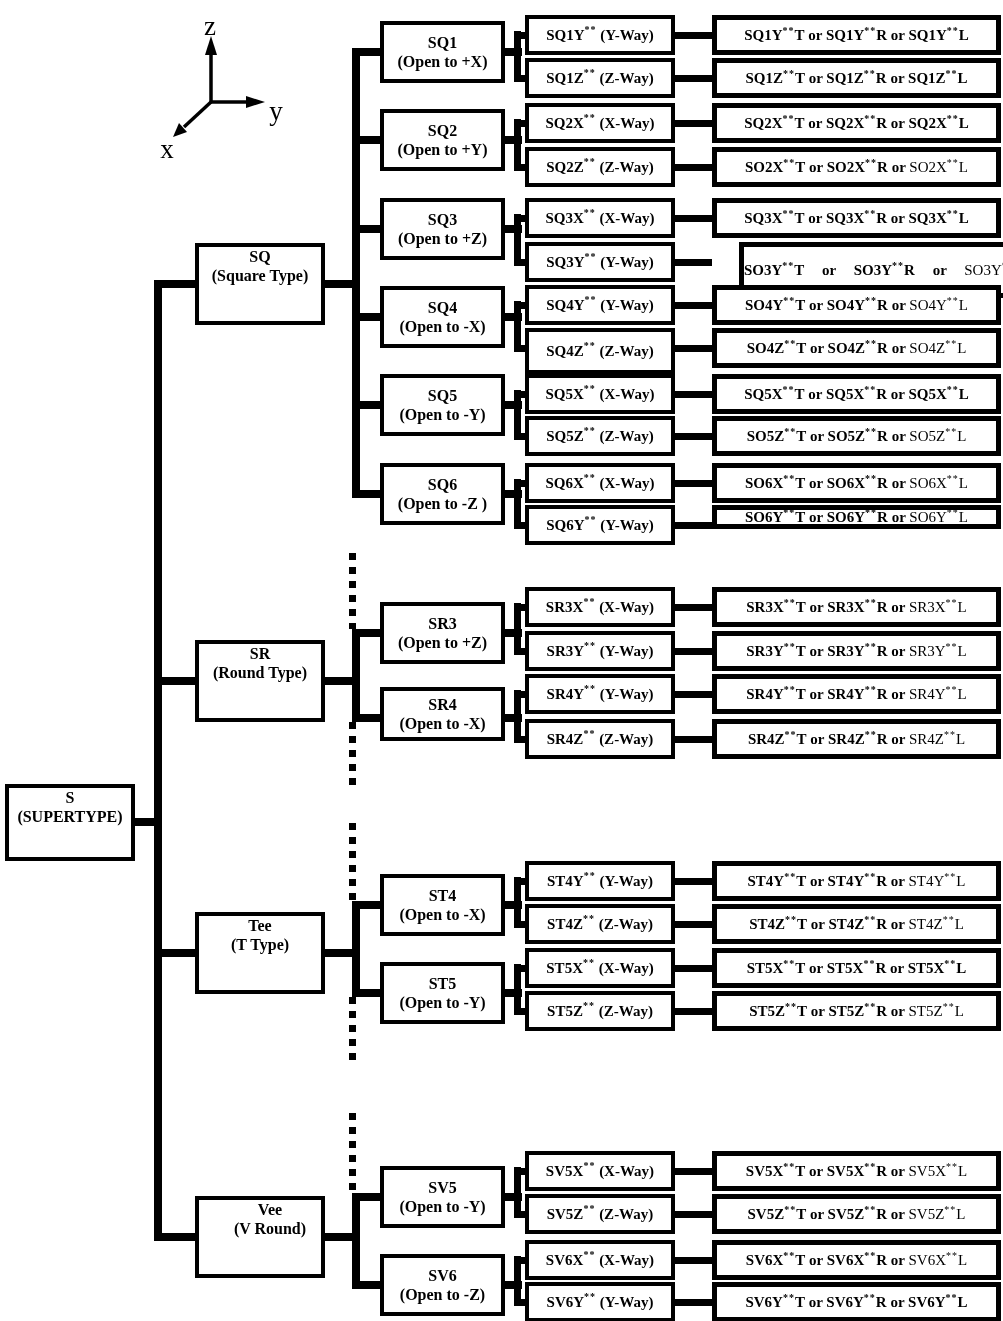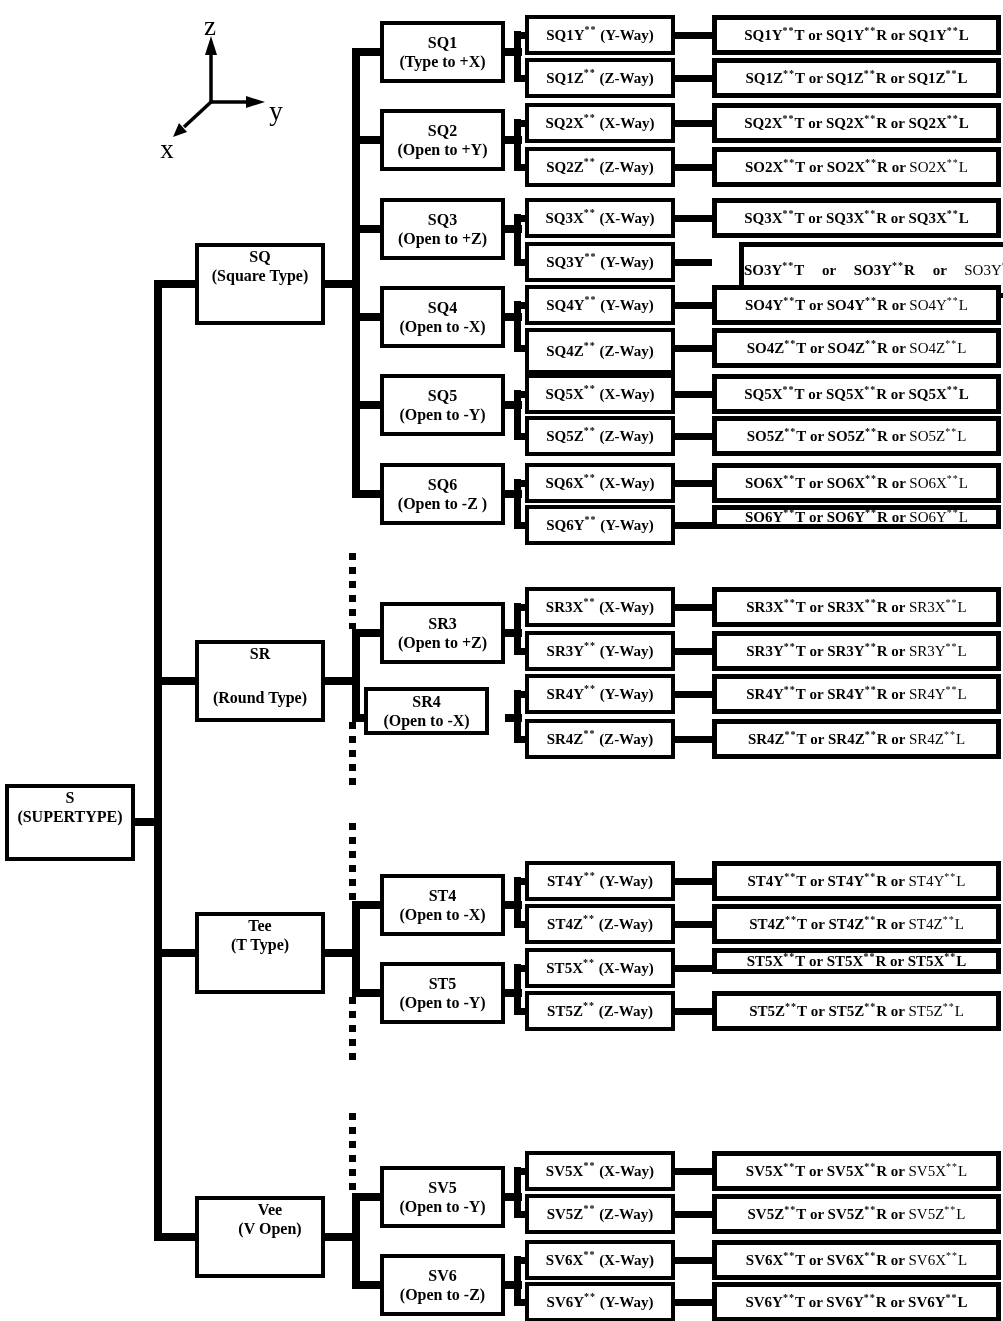--- a/index.html
+++ b/index.html
@@ -56,21 +56,21 @@
       <div class="hv" style="left: 154px; top: 280px; width: 41px; height: 8px;"></div>
       <div class="box low" style="left: 195px; top: 243px; width: 130px; height: 82px;">
         <span class="l1">SQ</span>
         <span class="l2">(Square Type)</span>
       </div>
       <div class="hv" style="left: 325px; top: 280px; width: 35px; height: 8px;"></div>
       <div class="hv" style="left: 352px; top: 48px; width: 8px; height: 450px;"></div>
       <div class="hv" style="left: 352px; top: 48px; width: 28px; height: 8px;"></div>
       <div class="box node3" style="left: 380px; top: 21px; width: 125px; height: 62px;">
         <span class="l1">SQ1</span>
-        <span class="l2">(Type to +X)</span>
+        <span class="l2">(Open to +X)</span>
       </div>
       <div class="hv" style="left: 505px; top: 48px; width: 17px; height: 8px;"></div>
       <div class="hv" style="left: 514px; top: 31px; width: 7px; height: 51px;"></div>
       <div class="hv" style="left: 514px; top: 32px; width: 11px; height: 7px;"></div>
       <div class="box way" style="left: 525px; top: 15px; width: 150px; height: 40px;">
         <span>SQ1Y</span>
         <span class="sup">**</span>
         <span class="sp"> </span>
         <span>(Y-Way)</span>
       </div>
@@ -276,21 +276,21 @@
       </div>
       <div class="hv" style="left: 675px; top: 522px; width: 37px; height: 7px;"></div>
       <div class="box leaf" style="left: 712px; top: 505px; width: 289px; height: 24px;">
         <span><span>SO6Y</span><span class="sup">**</span><span>T</span></span>
         <span class="sp"> or </span>
         <span><span>SO6Y</span><span class="sup">**</span><span>R</span></span>
         <span class="sp"> or </span>
         <span class="reg"><span>SO6Y</span><span class="sup">**</span><span>L</span></span>
       </div>
       <div class="hv" style="left: 154px; top: 677px; width: 41px; height: 8px;"></div>
-      <div class="box low" style="left: 195px; top: 640px; width: 130px; height: 82px; gap: 25px;">
+      <div class="box low" style="left: 195px; top: 640px; width: 130px; height: 82px;">
         <span class="l1">SR</span>
         <span class="l2">(Round Type)</span>
       </div>
       <div class="hv" style="left: 325px; top: 677px; width: 35px; height: 8px;"></div>
       <div class="hv" style="left: 352px; top: 629px; width: 8px; height: 93px;"></div>
       <div class="dotted" style="left: 349px; top: 553px; height: 76px;"></div>
       <div class="dotted" style="left: 349px; top: 722px; height: 70px;"></div>
       <div class="hv" style="left: 352px; top: 629px; width: 28px; height: 8px;"></div>
       <div class="box node3" style="left: 380px; top: 602px; width: 125px; height: 62px;">
         <span class="l1">SR3</span>
@@ -322,21 +322,21 @@
       </div>
       <div class="hv" style="left: 675px; top: 648px; width: 37px; height: 7px;"></div>
       <div class="box leaf" style="left: 712px; top: 631px; width: 289px; height: 40px;">
         <span><span>SR3Y</span><span class="sup">**</span><span>T</span></span>
         <span class="sp"> or </span>
         <span><span>SR3Y</span><span class="sup">**</span><span>R</span></span>
         <span class="sp"> or </span>
         <span class="reg"><span>SR3Y</span><span class="sup">**</span><span>L</span></span>
       </div>
       <div class="hv" style="left: 352px; top: 714px; width: 28px; height: 8px;"></div>
-      <div class="box node3" style="left: 364px; top: 687px; width: 125px; height: 48px;">
+      <div class="box node3" style="left: 380px; top: 687px; width: 125px; height: 54px;">
         <span class="l1">SR4</span>
         <span class="l2">(Open to -X)</span>
       </div>
       <div class="hv" style="left: 505px; top: 714px; width: 17px; height: 8px;"></div>
       <div class="hv" style="left: 514px; top: 690px; width: 7px; height: 53px;"></div>
       <div class="hv" style="left: 514px; top: 691px; width: 11px; height: 7px;"></div>
       <div class="box way" style="left: 525px; top: 674px; width: 150px; height: 40px;">
         <span>SR4Y</span>
         <span class="sup">**</span>
         <span class="sp"> </span>
@@ -419,21 +419,21 @@
       <div class="hv" style="left: 505px; top: 989px; width: 17px; height: 8px;"></div>
       <div class="hv" style="left: 514px; top: 964px; width: 7px; height: 51px;"></div>
       <div class="hv" style="left: 514px; top: 965px; width: 11px; height: 7px;"></div>
       <div class="box way" style="left: 525px; top: 948px; width: 150px; height: 40px;">
         <span>ST5X</span>
         <span class="sup">**</span>
         <span class="sp"> </span>
         <span>(X-Way)</span>
       </div>
       <div class="hv" style="left: 675px; top: 965px; width: 37px; height: 7px;"></div>
-      <div class="box leaf" style="left: 712px; top: 948px; width: 289px; height: 26px;">
+      <div class="box leaf" style="left: 712px; top: 948px; width: 289px; height: 40px;">
         <span><span>ST5X</span><span class="sup">**</span><span>T</span></span>
         <span class="sp"> or </span>
         <span><span>ST5X</span><span class="sup">**</span><span>R</span></span>
         <span class="sp"> or </span>
         <span><span>ST5X</span><span class="sup">**</span><span>L</span></span>
       </div>
       <div class="hv" style="left: 514px; top: 1008px; width: 11px; height: 7px;"></div>
       <div class="box way" style="left: 525px; top: 991px; width: 150px; height: 40px;">
         <span>ST5Z</span>
         <span class="sup">**</span>
@@ -444,21 +444,21 @@
       <div class="box leaf" style="left: 712px; top: 991px; width: 289px; height: 40px;">
         <span><span>ST5Z</span><span class="sup">**</span><span>T</span></span>
         <span class="sp"> or </span>
         <span><span>ST5Z</span><span class="sup">**</span><span>R</span></span>
         <span class="sp"> or </span>
         <span class="reg"><span>ST5Z</span><span class="sup">**</span><span>L</span></span>
       </div>
       <div class="hv" style="left: 154px; top: 1233px; width: 41px; height: 8px;"></div>
       <div class="box low" style="left: 195px; top: 1196px; width: 130px; height: 82px; padding-left: 20px;">
         <span class="l1">Vee</span>
-        <span class="l2">(V Open)</span>
+        <span class="l2">(V Round)</span>
       </div>
       <div class="hv" style="left: 325px; top: 1233px; width: 35px; height: 8px;"></div>
       <div class="hv" style="left: 352px; top: 1193px; width: 8px; height: 96px;"></div>
       <div class="dotted" style="left: 349px; top: 1113px; height: 80px;"></div>
       <div class="hv" style="left: 352px; top: 1193px; width: 28px; height: 8px;"></div>
       <div class="box node3" style="left: 380px; top: 1166px; width: 125px; height: 62px;">
         <span class="l1">SV5</span>
         <span class="l2">(Open to -Y)</span>
       </div>
       <div class="hv" style="left: 505px; top: 1193px; width: 17px; height: 8px;"></div>

